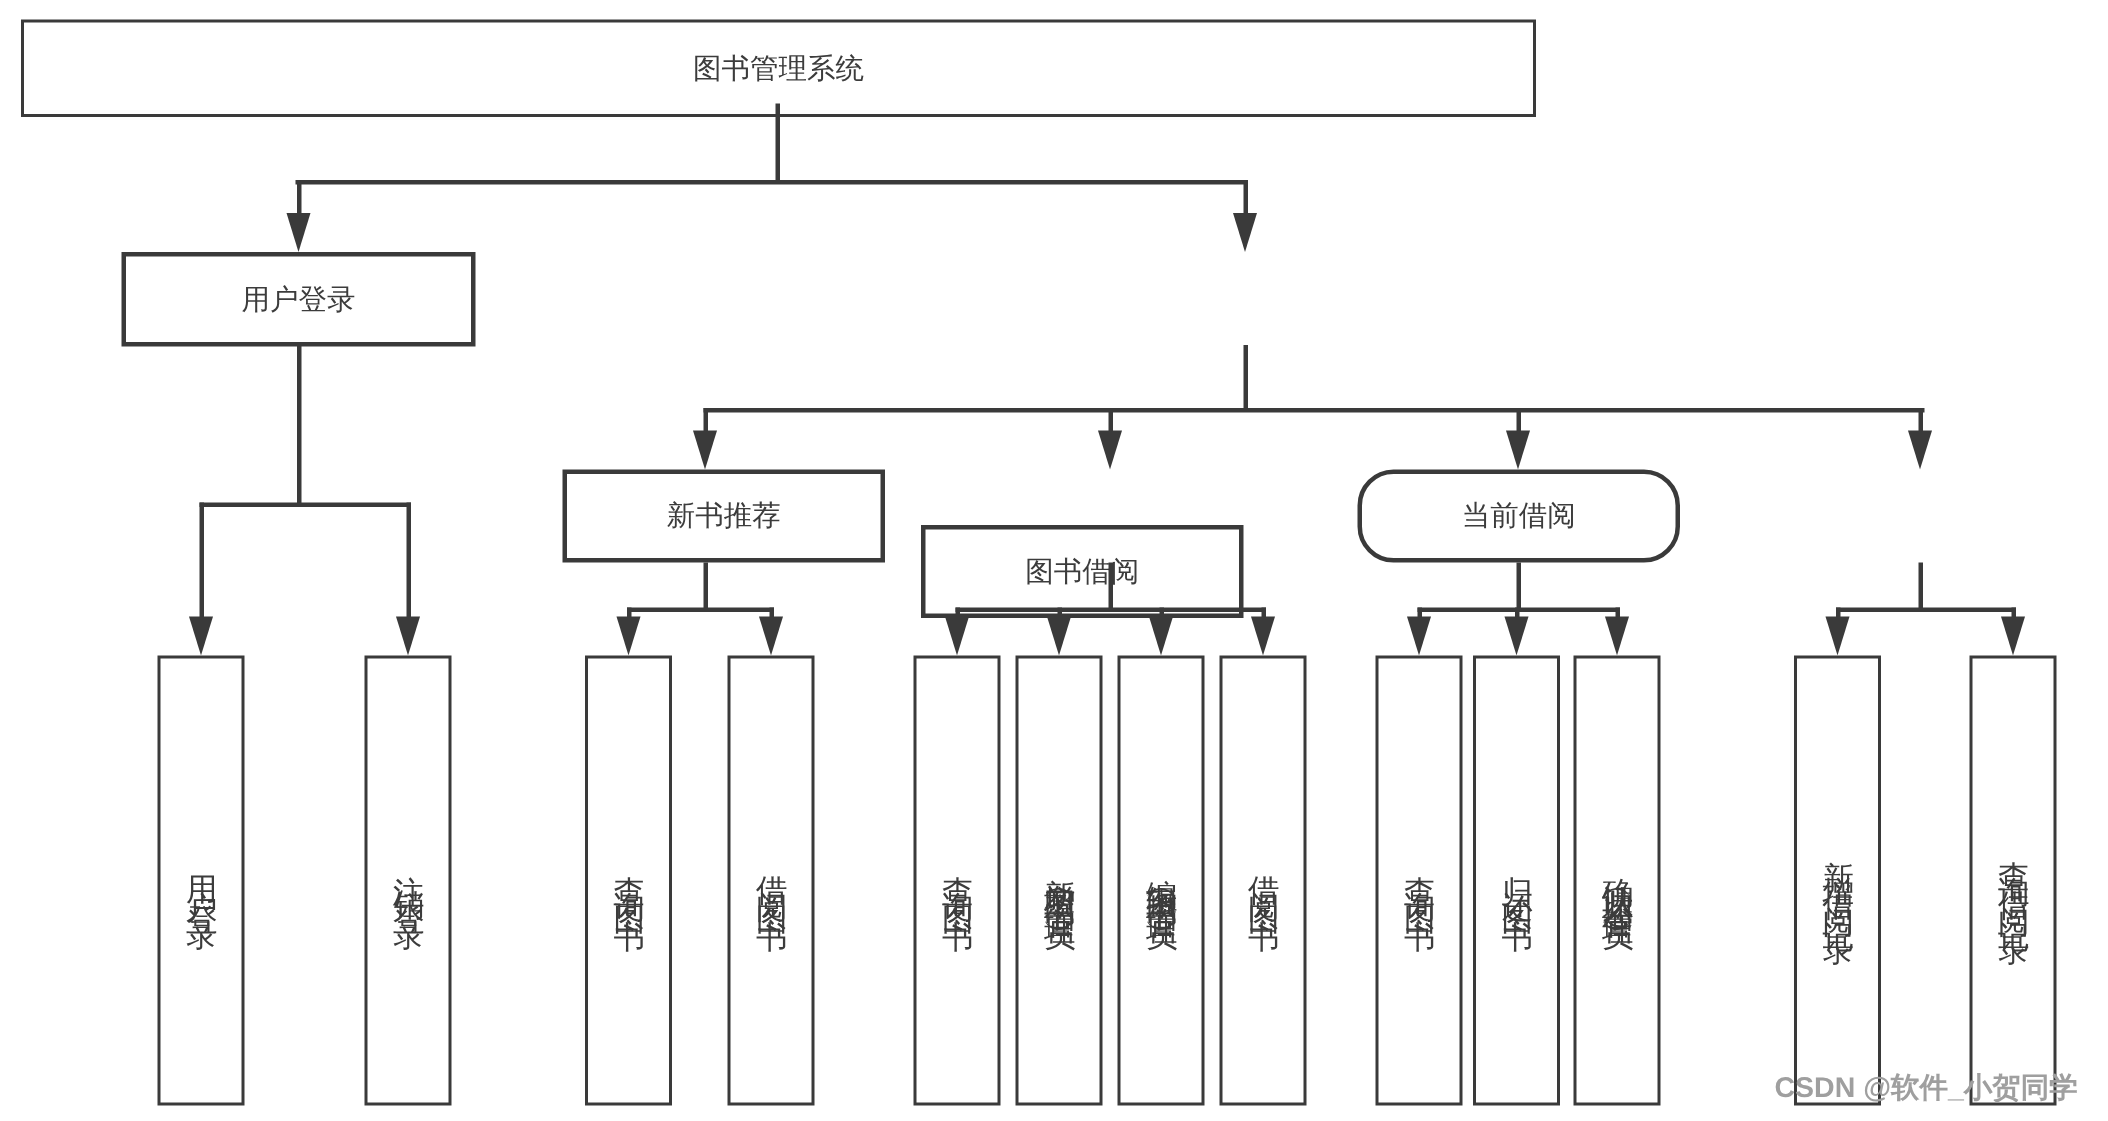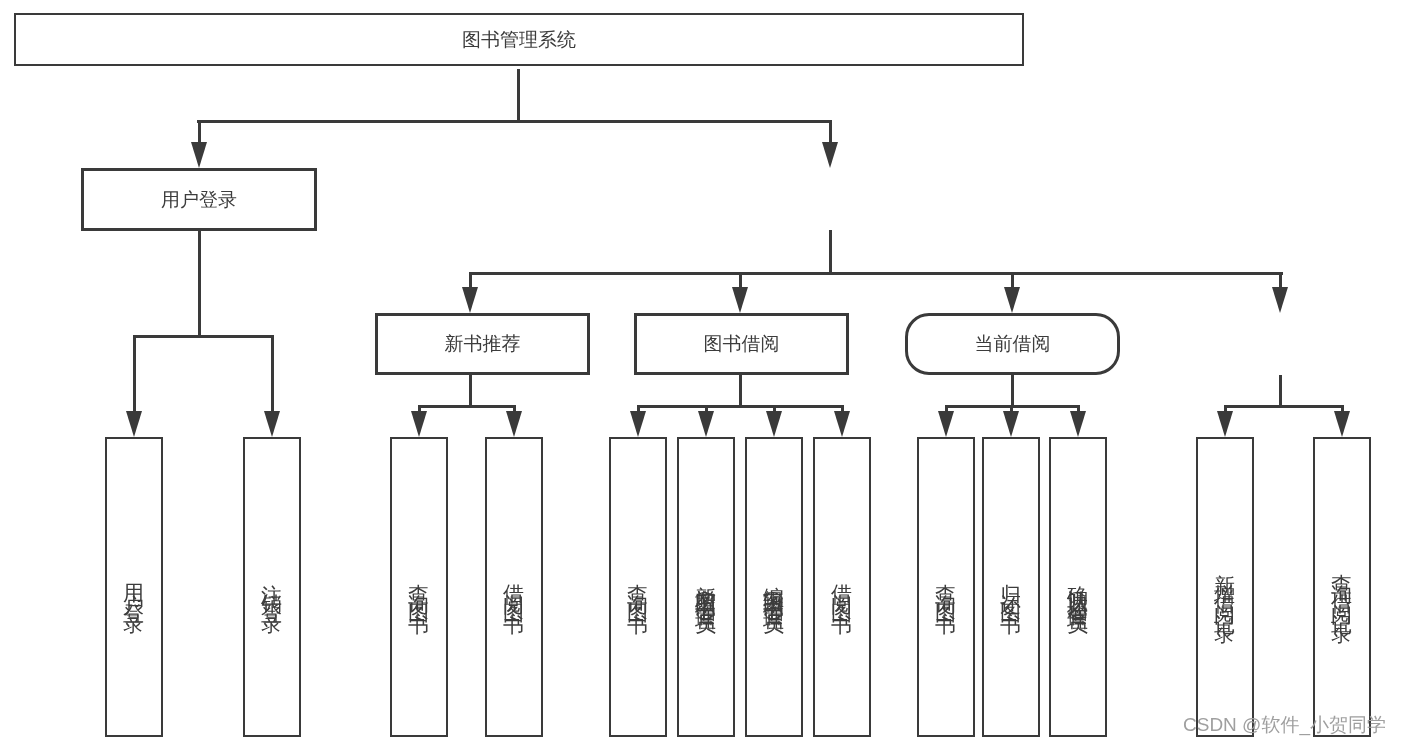--- a/index.html
+++ b/index.html
@@ -16,21 +16,21 @@
     box-sizing: border-box;
     background: #ffffff;
     border: 3px solid #3a3a3a;
     display: flex;
     align-items: center;
     justify-content: center;
     font-size: 19px;
     color: #3c3c3c;
     white-space: nowrap;
   }
-  .root  { left: 14px;  top: 13px;  width: 1010px; height: 53px; border-width: 2px; text-align: right; }
+  .root  { left: 14px;  top: 13px;  width: 1010px; height: 65px; border-width: 2px; text-align: right; }
   .l2    { top: 168px; width: 236px; height: 63px; }
   .l3    { top: 313px; width: 215px; height: 62px; }
   .vbox {
     top: 437px; width: 58px; height: 300px;
     border-width: 2px;
     writing-mode: vertical-rl;
     font-size: 21px;
     line-height: 1;
   }
   .vbox.sm { letter-spacing: 10px; }
@@ -46,33 +46,34 @@
     border-top: 26px solid #3a3a3a;
   }
   .watermark {
     position: absolute;
     left: 1183px;
     top: 712px;
     font-size: 19px;
     color: #9f9f9f;
     z-index: 5;
     white-space: nowrap;
+    font-weight: bold;
   }
 </style>
 </head>
 <body>
 
 <div class="canvas">
 
   <div class="box root">图书管理系统</div>
 
   <div class="box l2" style="left:81px;">用户登录</div>
 
   <div class="box l3" style="left:375px;">新书推荐</div>
-  <div class="box l3" style="left:634px;">图书借阅</div>
+  <div class="box l3" style="left:614px;margin-top:37px;">图书借阅</div>
   <div class="box l3" style="left:905px;border-radius:24px;">当前借阅</div>
 
   <div class="box vbox sm" style="left:105px;">用户登录</div>
   <div class="box vbox sm" style="left:243px;">注销登录</div>
   <div class="box vbox sm" style="left:390px;">查询图书</div>
   <div class="box vbox sm" style="left:485px;">借阅图书</div>
   <div class="box vbox sm" style="left:609px;">查询图书</div>
   <div class="box vbox lg" style="left:677px;">新增图书（管理员）</div>
   <div class="box vbox lg" style="left:745px;">编辑图书（管理员）</div>
   <div class="box vbox sm" style="left:813px;">借阅图书</div>

